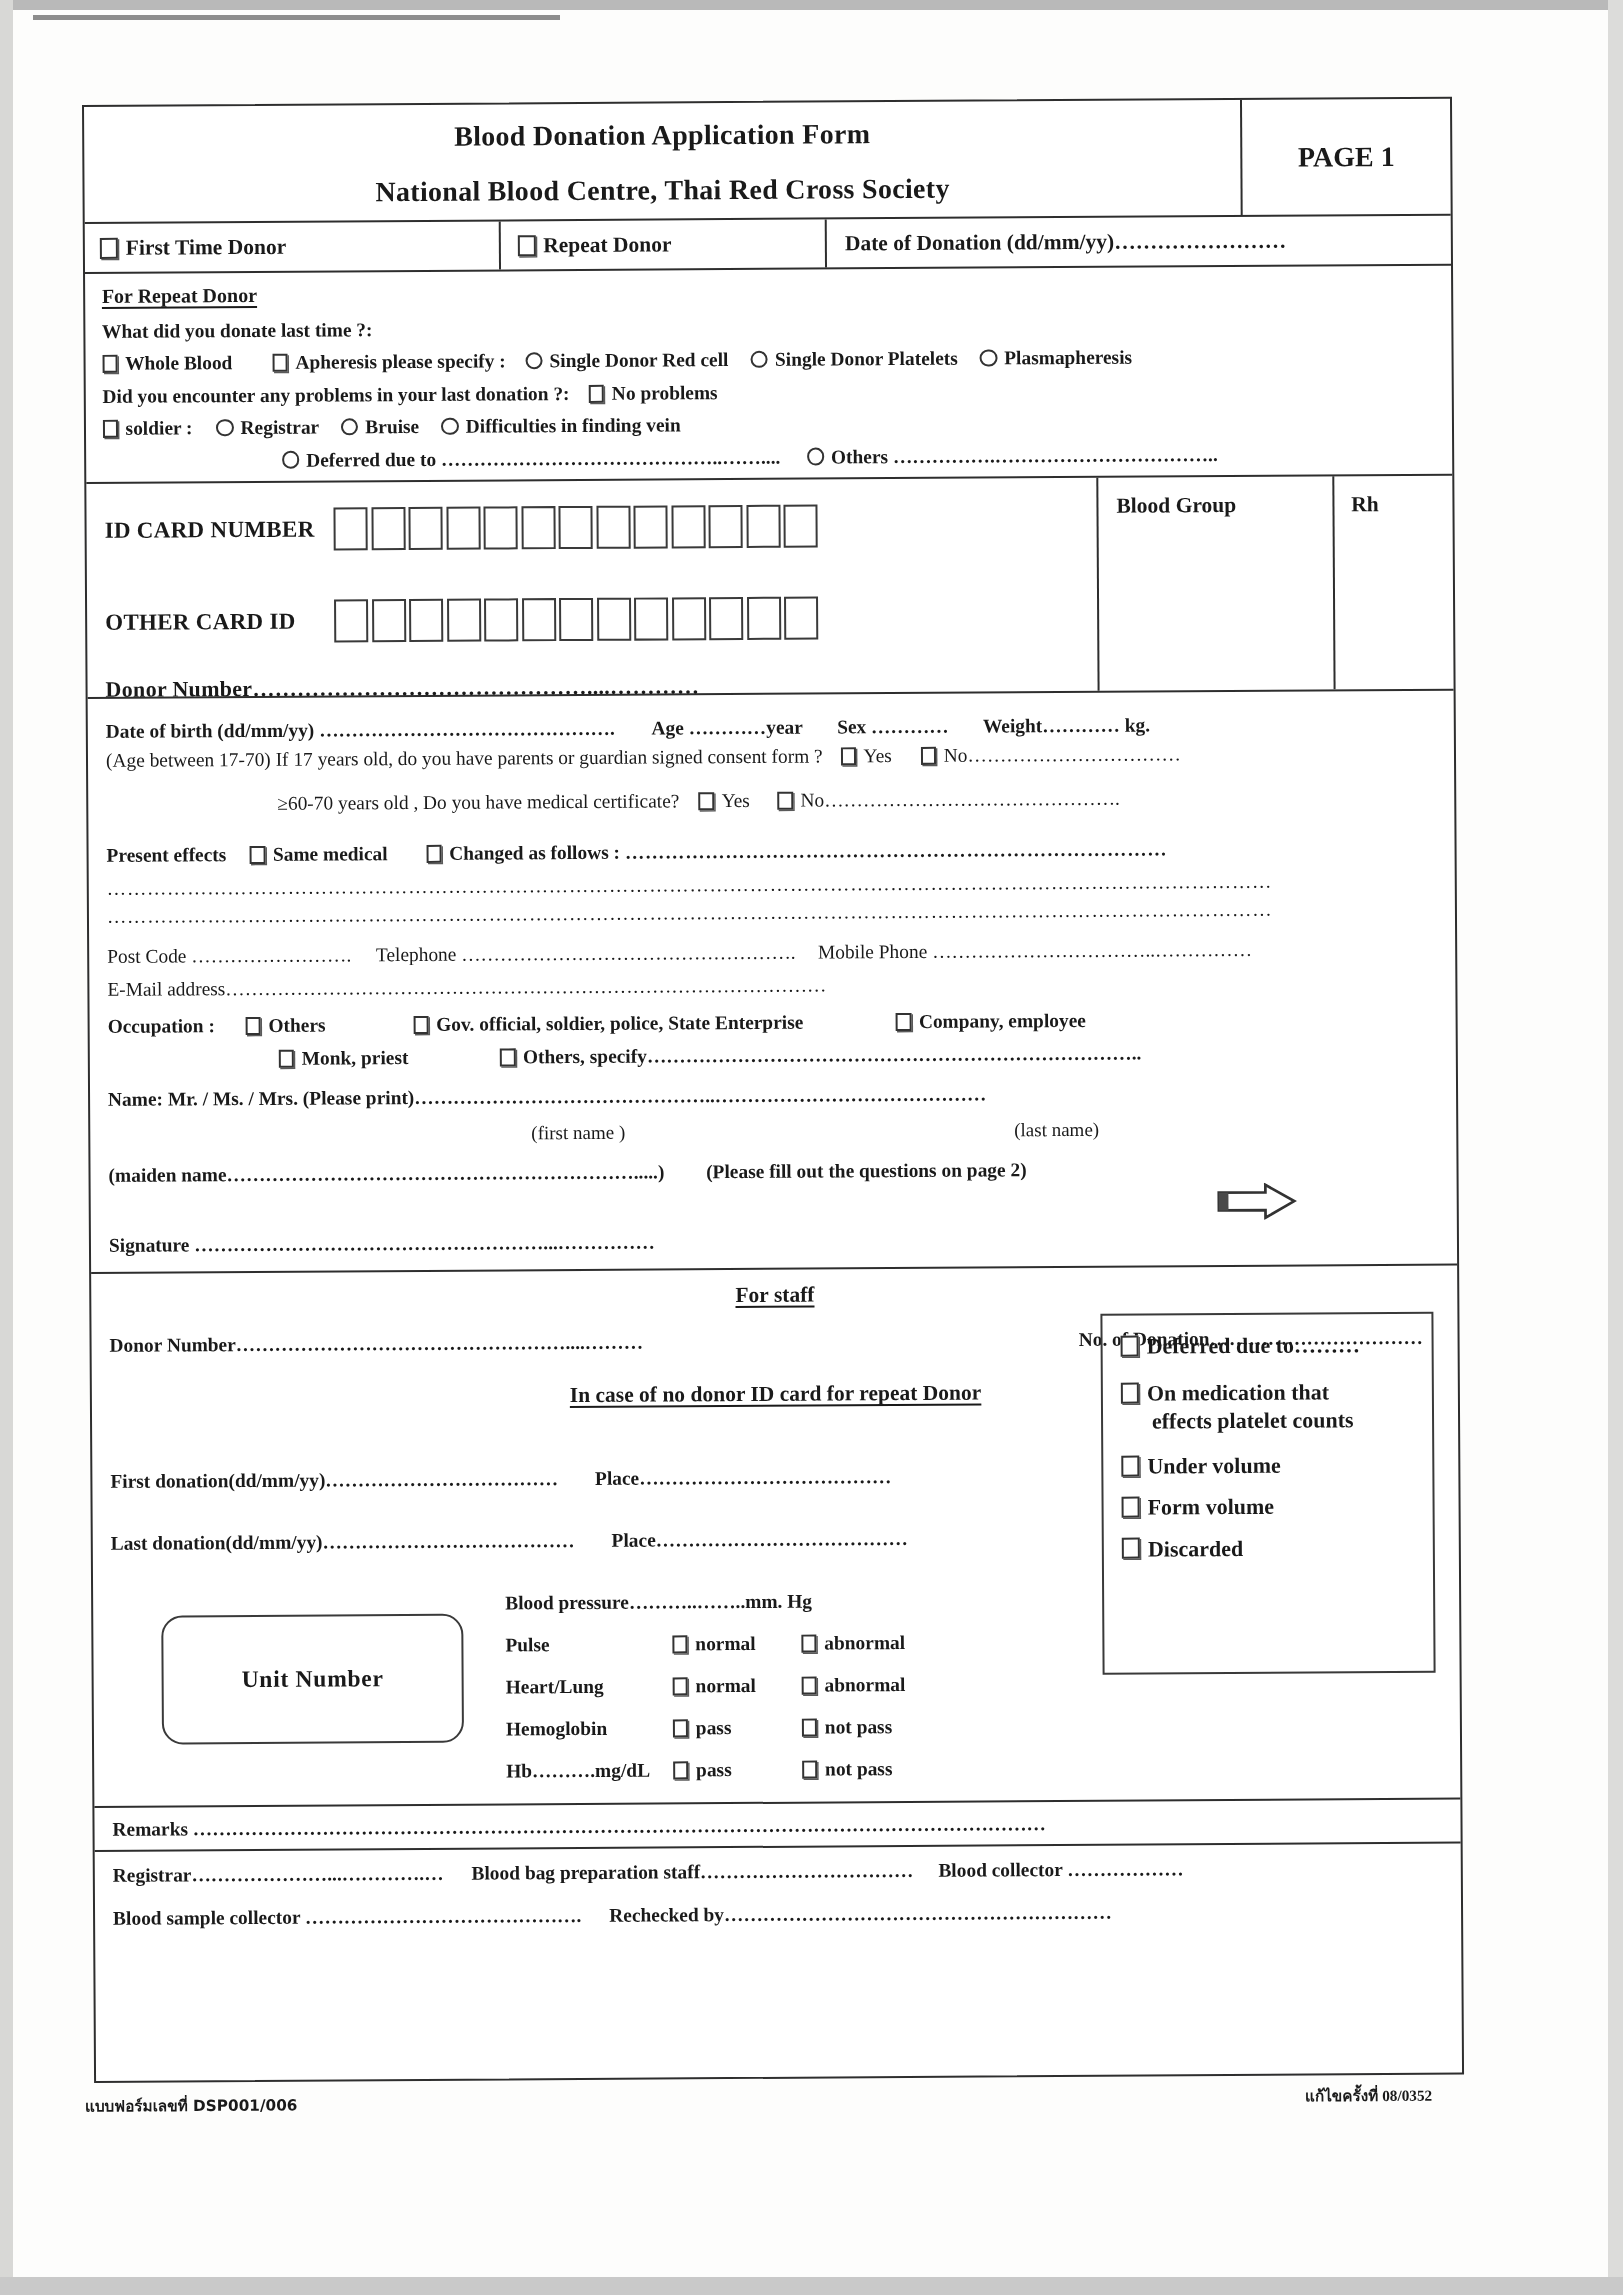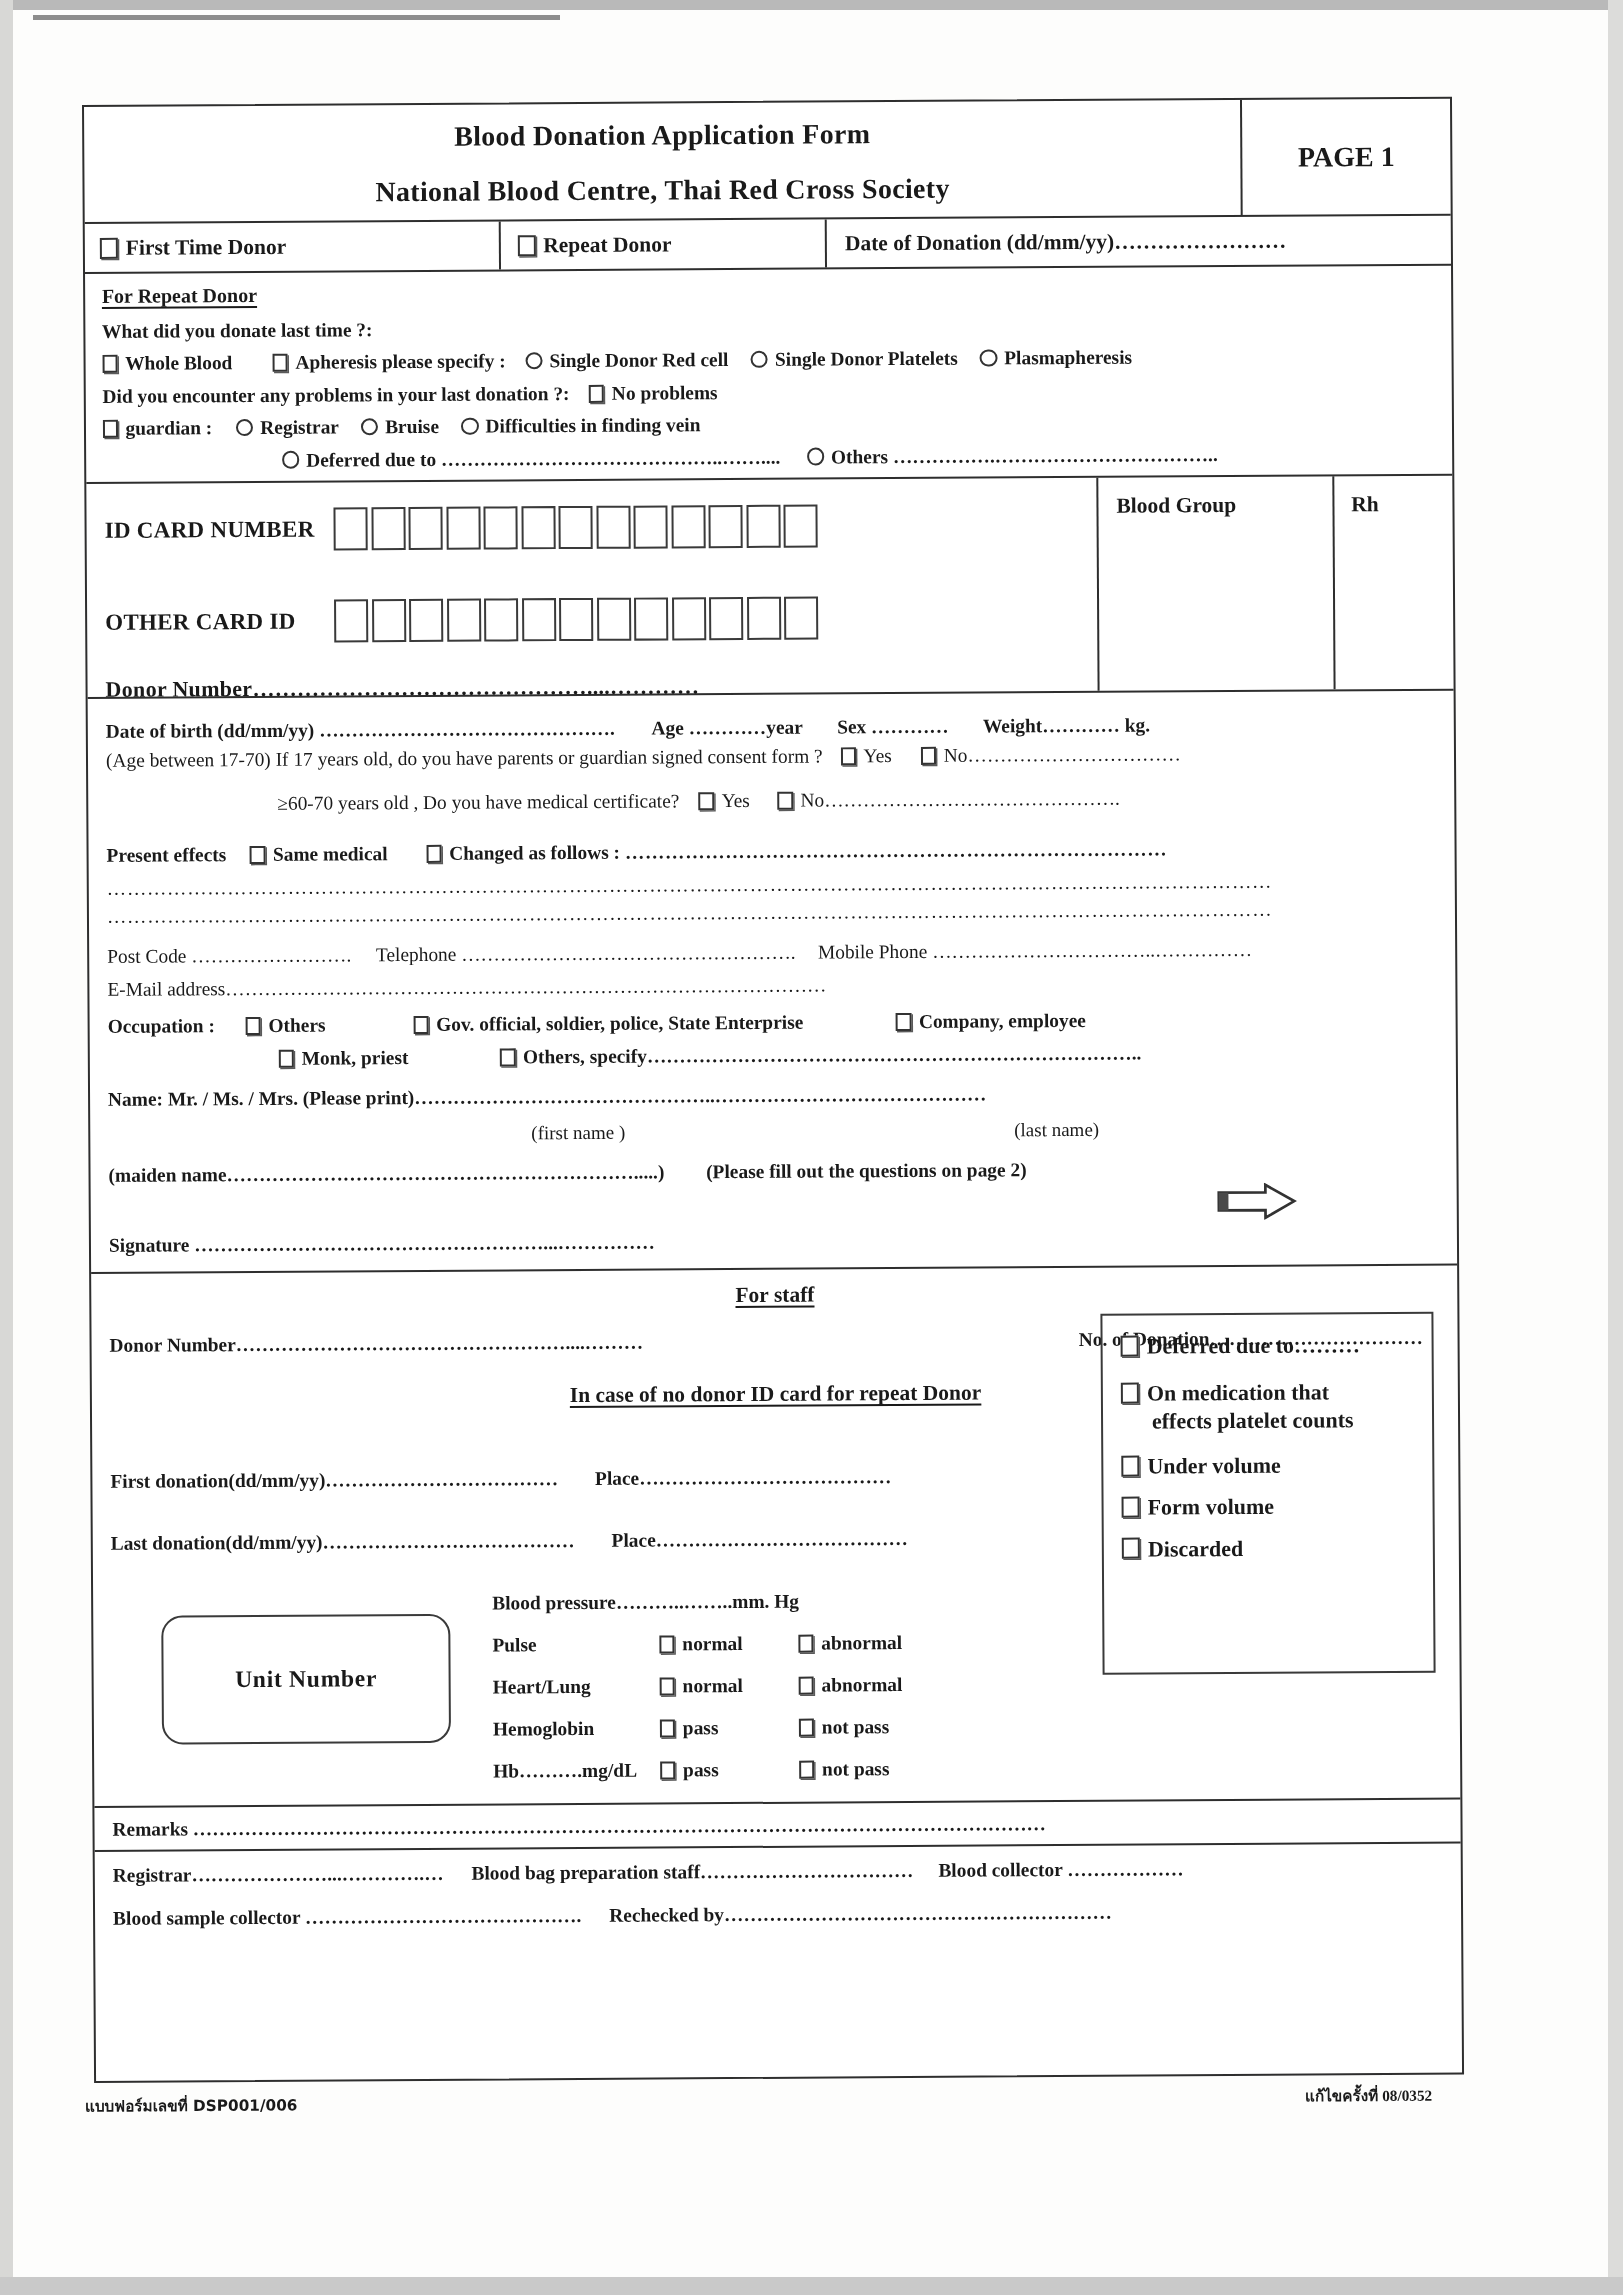--- a/index.html
+++ b/index.html
@@ -100,21 +100,21 @@
   .da-left{width:826px;}
   .da-line{font-size:19.4px;font-weight:bold;display:flex;margin-bottom:40px;}
   .da-line .place{margin-left:37px;}
   .vitals{margin-top:5.6px;display:flex;}
   .unitbox{width:298px;height:125px;border:2.8px solid #3a3a3a;border-radius:21px;
            display:flex;align-items:center;justify-content:center;
            font-size:23.6px;font-weight:bold;letter-spacing:0.7px;margin-left:50px;margin-top:21px;}
   .vcol{margin-left:42px;}
   .vrow{display:flex;align-items:center;font-size:19.4px;font-weight:bold;height:42px;}
   .vname{width:167px;}
-  .vopt{width:139px;}
+  .vopt{width:129px;}
   .bp{font-size:19.4px;font-weight:bold;margin-bottom:9.7px;}
   .deferbox{position:absolute;right:23.6px;top:46px;width:333px;height:361px;
             border:2.8px solid #3a3a3a;box-sizing:border-box;padding:18px 0 0 18px;}
   .dline{font-size:22px;font-weight:bold;margin-bottom:21px;white-space:nowrap;}
   .dsub{font-size:22px;font-weight:bold;margin:-11px 0 19.4px 30.5px;}
 
   
   .remarks{padding:11px 16.7px 9.7px 18px;font-size:19.4px;font-weight:bold;}
   .sig{padding:12.5px 16.7px 12.5px 18px;}
   .sigrow{display:flex;font-size:19.4px;font-weight:bold;margin-bottom:21px;}
@@ -178,21 +178,21 @@
       <span class="rd"></span><span>Plasmapheresis</span>
     </div>
 
     <div class="ln2">
       <span>Did you encounter any problems in your last donation ?:</span>
       <span class="sp" style="width:9.7px"></span>
       <span class="cb"></span><span>No problems</span>
     </div>
 
     <div class="ln2">
-      <span class="cb"></span><span>guardian  :</span>
+      <span class="cb"></span><span>soldier  :</span>
       <span class="sp" style="width:14px"></span>
       <span class="rd"></span><span>Registrar</span>
       <span class="sp" style="width:12.5px"></span>
       <span class="rd"></span><span>Bruise</span>
       <span class="sp" style="width:12.5px"></span>
       <span class="rd"></span><span>Difficulties in finding vein</span>
     </div>
 
     <div class="ln2 indent">
       <span class="rd"></span><span>Deferred due to ……………………………………..……....</span>

